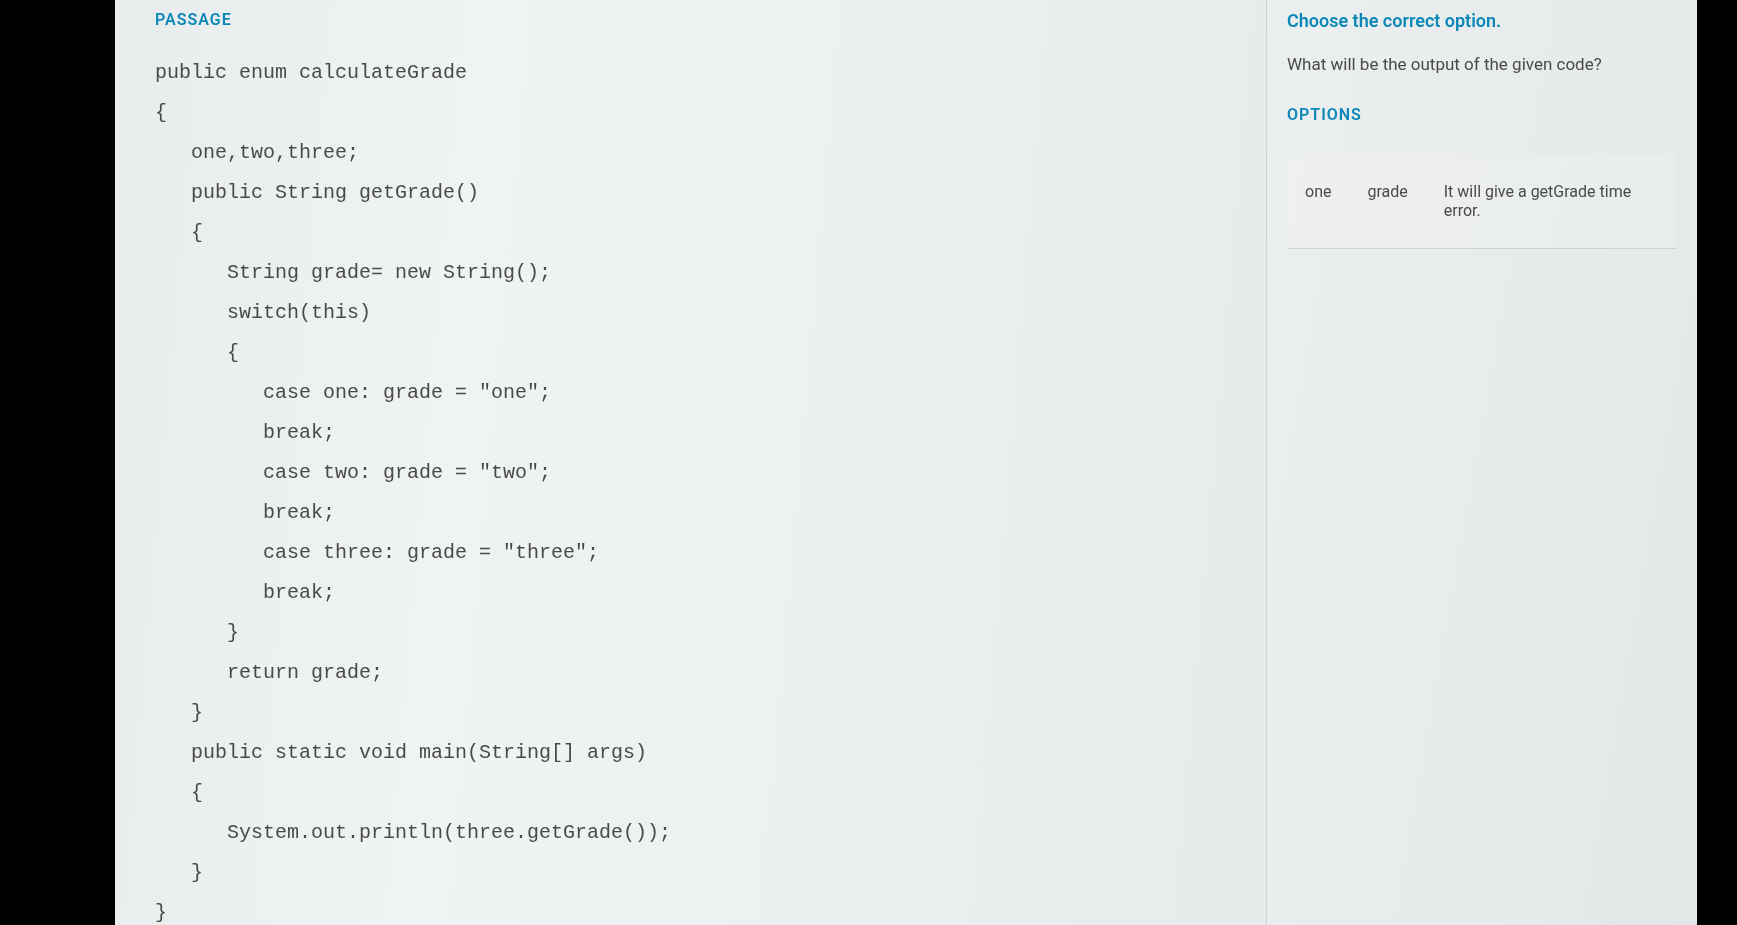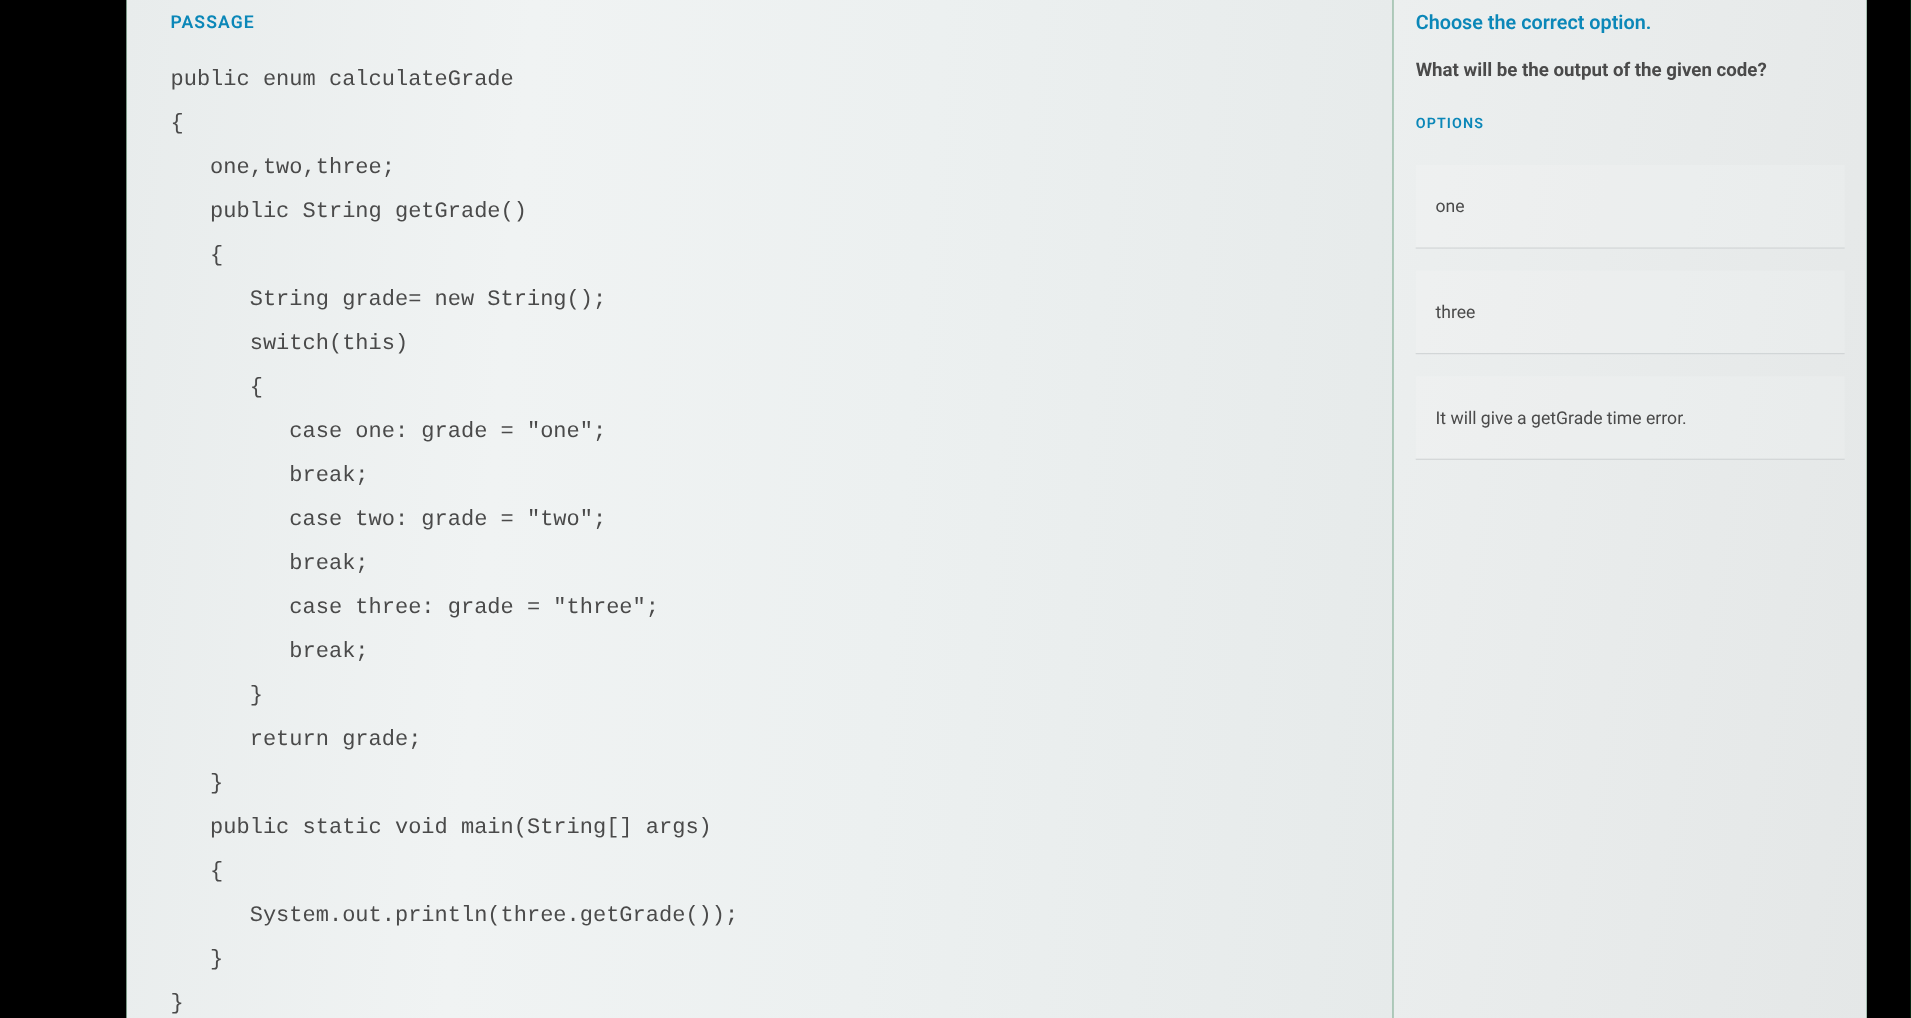--- a/index.html
+++ b/index.html
@@ -40,49 +40,48 @@
     .section-heading {
       color: #0b87b8;
       font-weight: 600;
       font-size: 16px;
       letter-spacing: 1px;
       margin-bottom: 24px;
     }
     .section-heading-options {
       color: #0b87b8;
       font-weight: 600;
-      font-size: 13px;
+      font-size: 16px;
       letter-spacing: 1px;
       margin-top: 28px;
       margin-bottom: 30px;
     }
     .prompt-heading {
       color: #0b87b8;
       font-weight: 600;
       font-size: 18px;
       margin-bottom: 22px;
     }
     .question-text {
       color: #4a4a4a;
       font-size: 17px;
       line-height: 1.4;
-      font-weight: bold;
     }
     pre.code {
       font-family: "Consolas", "Monaco", "Courier New", monospace;
       font-size: 20px;
       color: #4a4a4a;
       line-height: 2.0;
       white-space: pre;
       background: transparent;
     }
     .options-list {
       display: flex;
-      flex-direction: column;
-      gap: 20px;
+      flex-direction: row;
+      gap: 0;
     }
     .option-item {
       padding: 28px 18px;
       background: rgba(255,255,255,0.15);
       border-bottom: 1px solid #cfd3d4;
       color: #4a4a4a;
       font-size: 16px;
       cursor: pointer;
     }
   </style>
@@ -118,21 +117,21 @@
     </div>
     <div class="question-panel">
       <div class="prompt-heading">Choose the correct option.</div>
       <div class="question-text">What will be the output of the given code?</div>
       <div class="section-heading-options">OPTIONS</div>
       <div class="options-list">
         <div class="option-item">
           <span>one</span>
         </div>
         <div class="option-item">
-          <span>three</span>
+          <span>grade</span>
         </div>
         <div class="option-item">
           <span>It will give a getGrade time error.</span>
         </div>
       </div>
     </div>
   </div>
 </div>
 
 </body></html>

